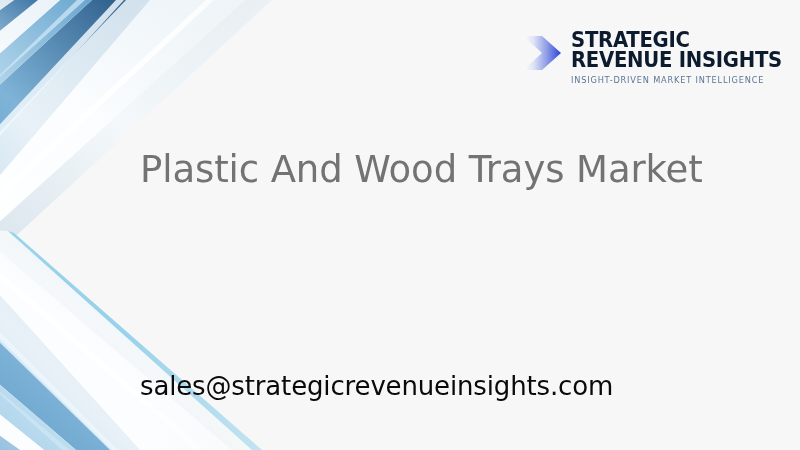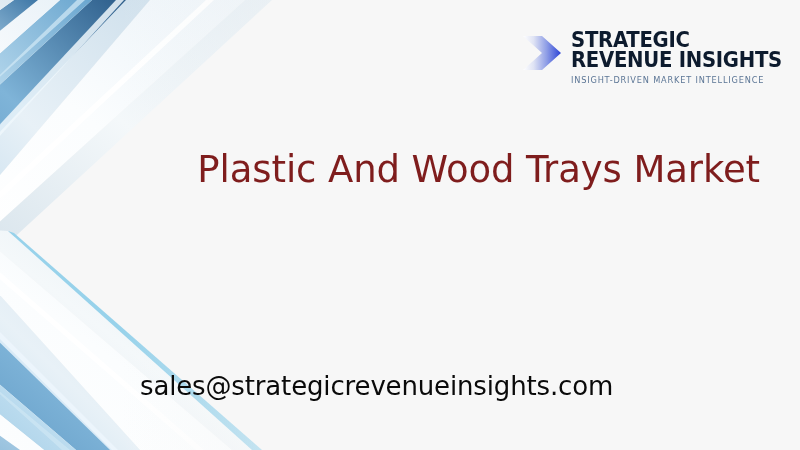--- a/index.html
+++ b/index.html
@@ -63,24 +63,24 @@
     white-space: nowrap;
     transform: scaleX(0.99);
     transform-origin: left center;
   }
   
   #report-title {
     position: absolute;
     left: 140px;
     top: 148px;
     width: 620px;
-    text-align: right;
+    text-align: left;
     font-size: 37px;
     font-weight: 400;
-    color: #7f1d1d;
+    color: #737373;
     letter-spacing: -0.1px;
     white-space: nowrap;
   }
   
   #contact-email {
     position: absolute;
     left: 140px;
     top: 371px;
     width: 620px;
     text-align: left;

